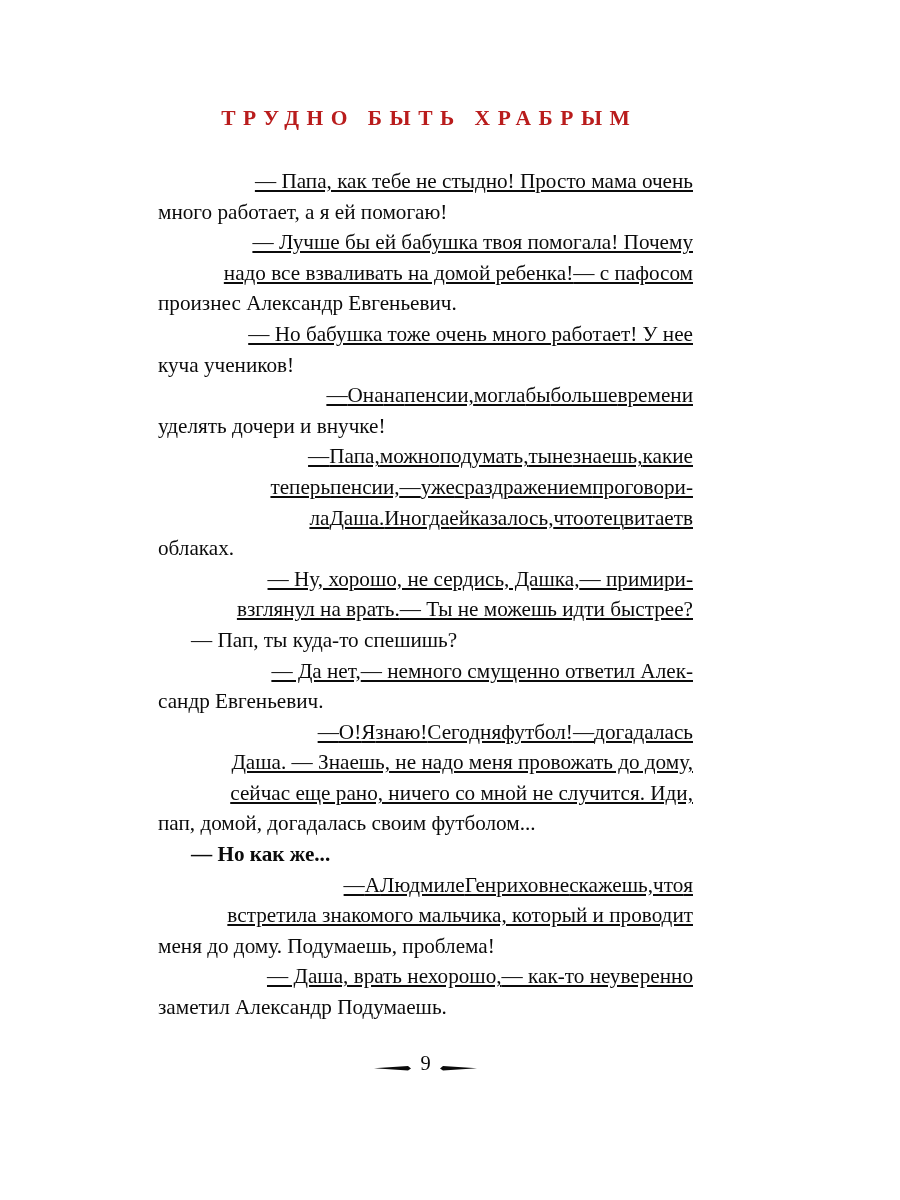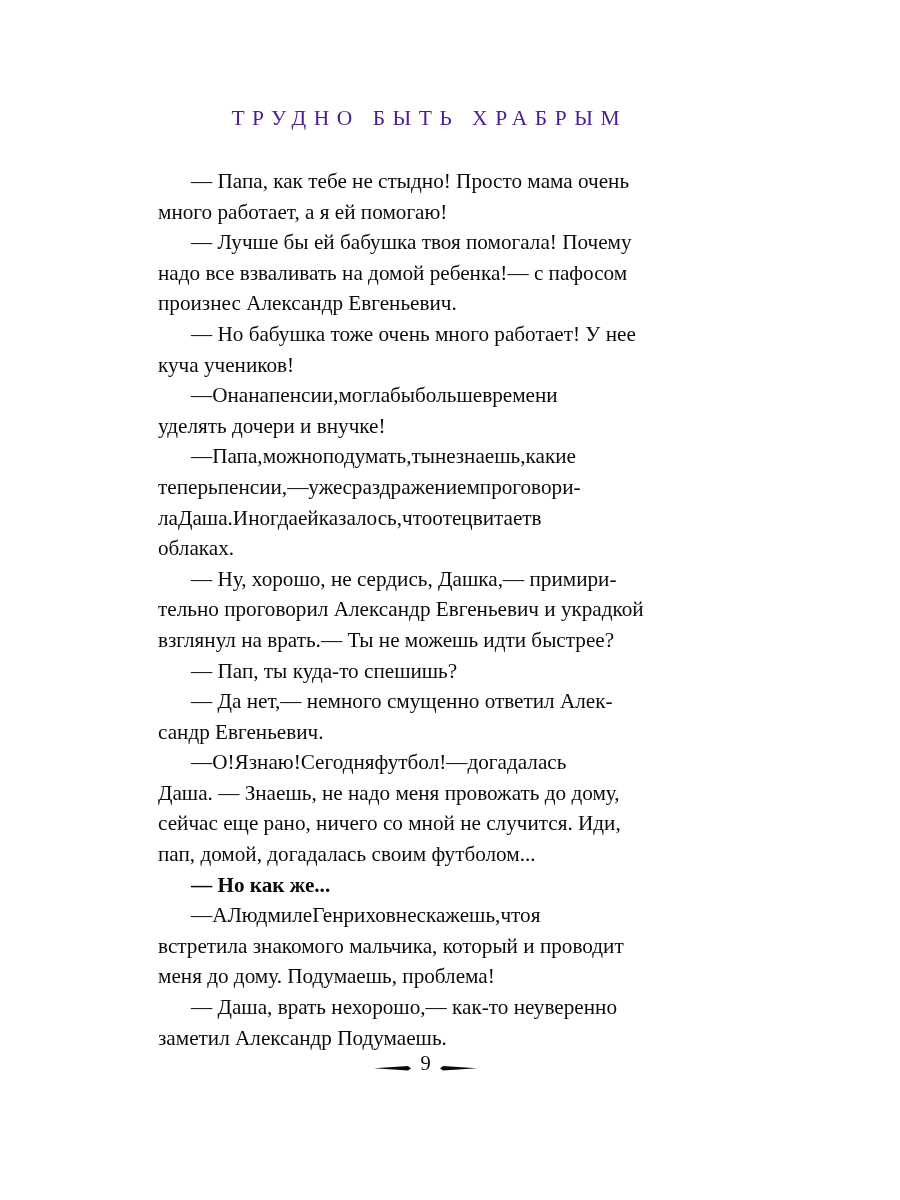--- a/index.html
+++ b/index.html
@@ -24,23 +24,23 @@
   .running-head {
     position: absolute;
     left: 158px;
     top: 108px;
     width: 535px;
     text-align: center;
     font-size: 21.5px;
     line-height: 1;
     letter-spacing: 7.5px;
     text-indent: 7.5px;
-    color: #4c1d95;
+    color: #b91c1c;
     white-space: nowrap;
-    font-weight: 400;
+    font-weight: 700;
   }
 
   
   .text-block {
     position: absolute;
     left: 158px;
     top: 166px;
     width: 535px;
   }
 
@@ -63,22 +63,23 @@
     text-indent: 0;
     white-space: pre;
   }
   .para > .line:first-child {
     text-indent: 33px;
   }
 
   
   .line.j {
     display: flex;
-    justify-content: flex-start;
+    justify-content: flex-end;
     white-space: normal;
+    text-decoration: underline;
   }
   .line.j.indent {
     text-indent: 0;
   }
   .line.j.indent::before {
     content: "";
     display: block;
     width: 33px;
     flex: 0 0 auto;
   }
@@ -185,23 +186,20 @@
           <span>отец</span>
           <span>витает</span>
           <span>в</span>
         </span>
         <span class="line last">облаках.</span>
       </p>
       <p class="para">
         <span class="line j indent">
           <span>— Ну, хорошо, не сердись, Дашка,</span>
           <span>— примири-</span>
-        </span>
-        <span class="line j">
-          <span>тельно проговорил Александр Евгеньевич и украдкой</span>
         </span>
         <span class="line j">
           <span>взглянул на врать.</span>
           <span>— Ты не можешь идти быстрее?</span>
         </span>
       </p>
       <p class="para">
         <span class="line last indent" style="text-indent: 33px;">— Пап, ты куда-то спешишь?</span>
       </p>
       <p class="para">

